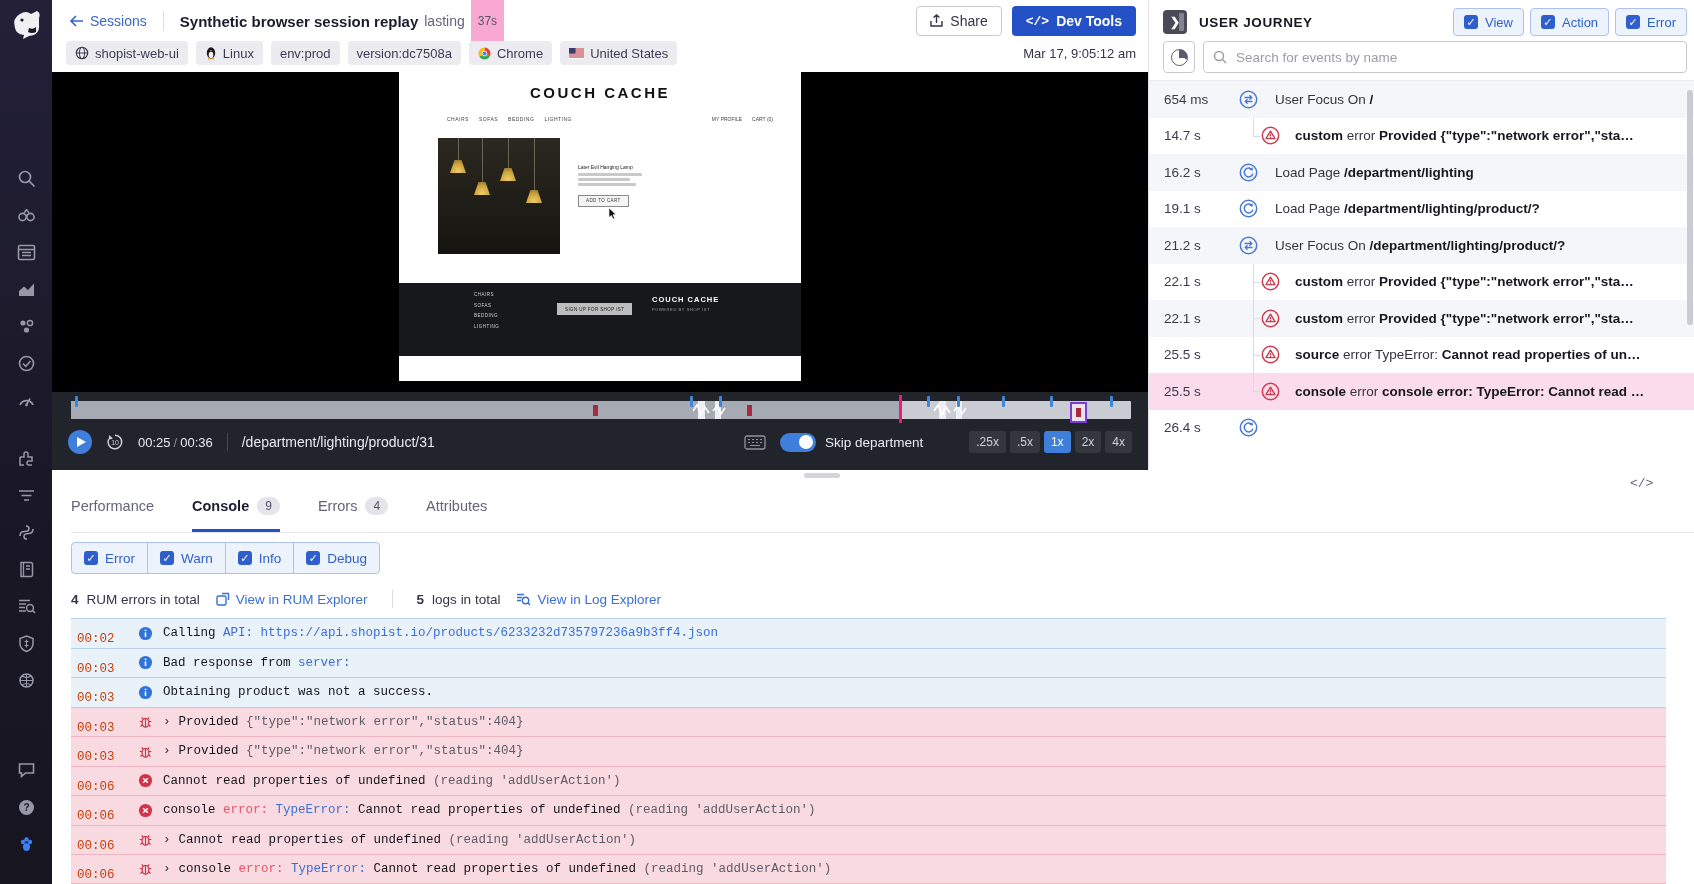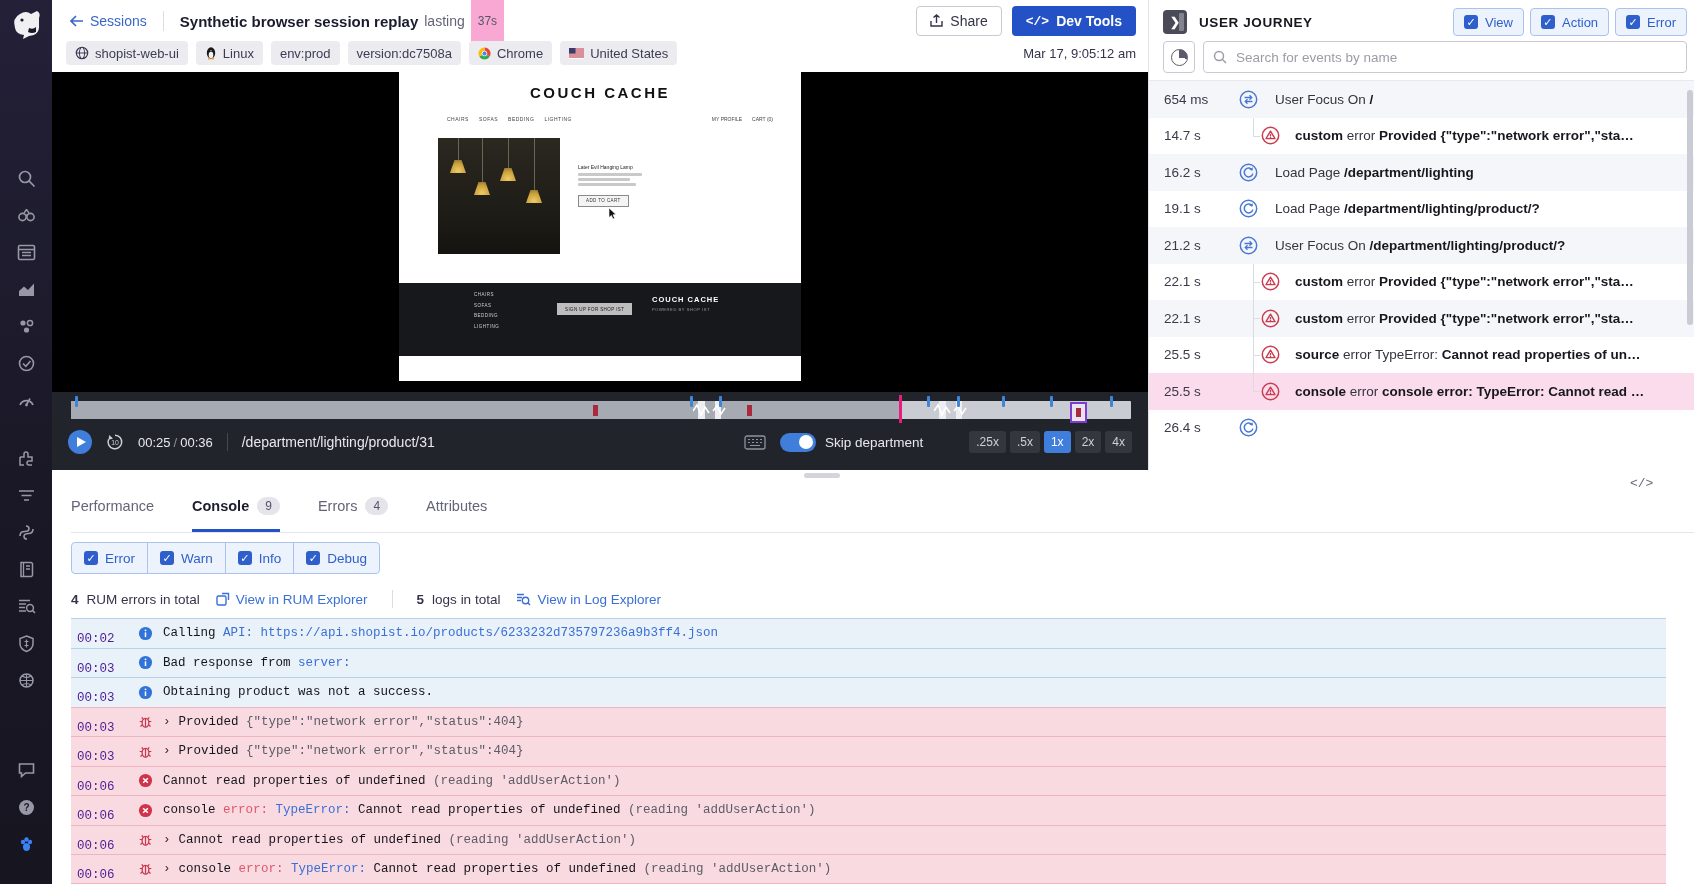--- a/index.html
+++ b/index.html
@@ -120,21 +120,21 @@
   .c-search input::placeholder{color:#9c9ca8;}
   .code-toggle{position:absolute;left:1578px;top:6px;font-family:"Liberation Mono",monospace;font-size:13px;color:#6a6a78;cursor:pointer;}
   .summary-row{position:absolute;left:19px;top:116px;height:26px;display:flex;align-items:center;font-size:13.5px;color:#33334a;gap:8px;}
   .sum-link{color:#3a6fd6;display:flex;align-items:center;gap:6px;cursor:pointer;}
   .sum-div{width:1px;height:18px;background:#dcdce4;margin:0 16px;}
   #clist{position:absolute;left:19px;top:148px;width:1595px;}
   .crow{height:29.5px;box-sizing:border-box;display:flex;align-items:center;font-family:"Liberation Mono","DejaVu Sans Mono",monospace;font-size:12.5px;border-top:1px solid transparent;}
   .crow.info{background:#e9f1f9;border-top-color:#b7d2e8;}
   .crow.err{background:#f9dae1;border-top-color:#eeb4c0;}
   .crow:last-child{border-bottom:1px solid #eeb4c0;}
-  .c-time{width:46px;margin-left:6px;color:#4c1d95;flex:none;margin-top:12px;}
+  .c-time{width:46px;margin-left:6px;color:#c2410c;flex:none;margin-top:12px;}
   .c-ic{width:16px;height:16px;margin-left:14px;margin-right:10px;flex:none;display:flex;align-items:center;justify-content:center;}
   .c-caret{color:#2b2b33;margin-right:8px;flex:none;}
   .c-text{white-space:nowrap;overflow:hidden;}
   .cp{color:#15151c;} .cd{color:#5c5c66;} .cl{color:#3a6fd6;} .cr{color:#e0566b;}
 </style>
 </head>
 <body>
 
 <div id="root">
 

